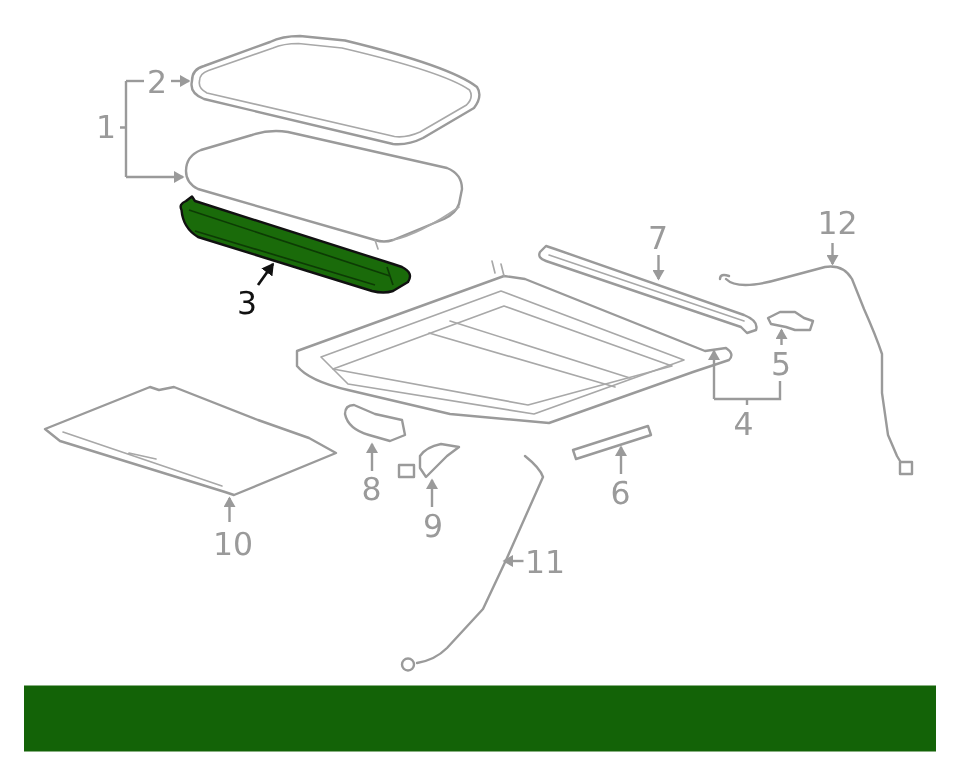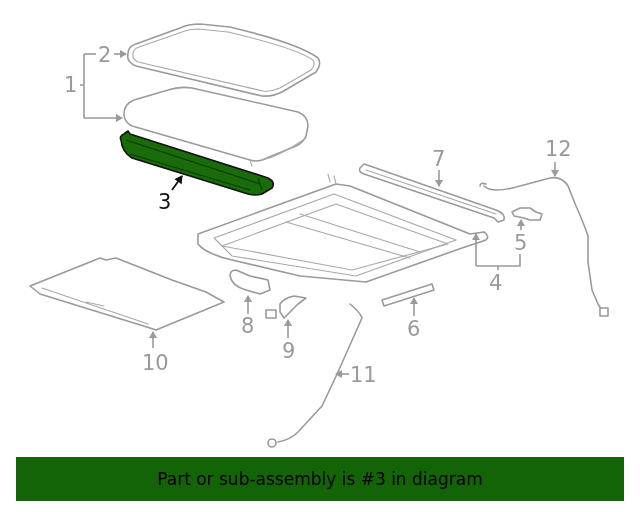--- a/index.html
+++ b/index.html
@@ -144,14 +144,13 @@
     <text class="callout" x="350" y="382">11</text>
     <path class="leader" d="M349,374 L336,374" marker-end="url(#arr)"></path>
   </g>
   <g>
     <text class="callout" x="545" y="156">12</text>
     <path class="leader" d="M555,162 L555,176" marker-end="url(#arr)"></path>
   </g>
 </svg>
 
 <div id="banner">
-  <div>Part or sub-assembly is #3 in diagram</div>
 </div>
 
 </body></html>

